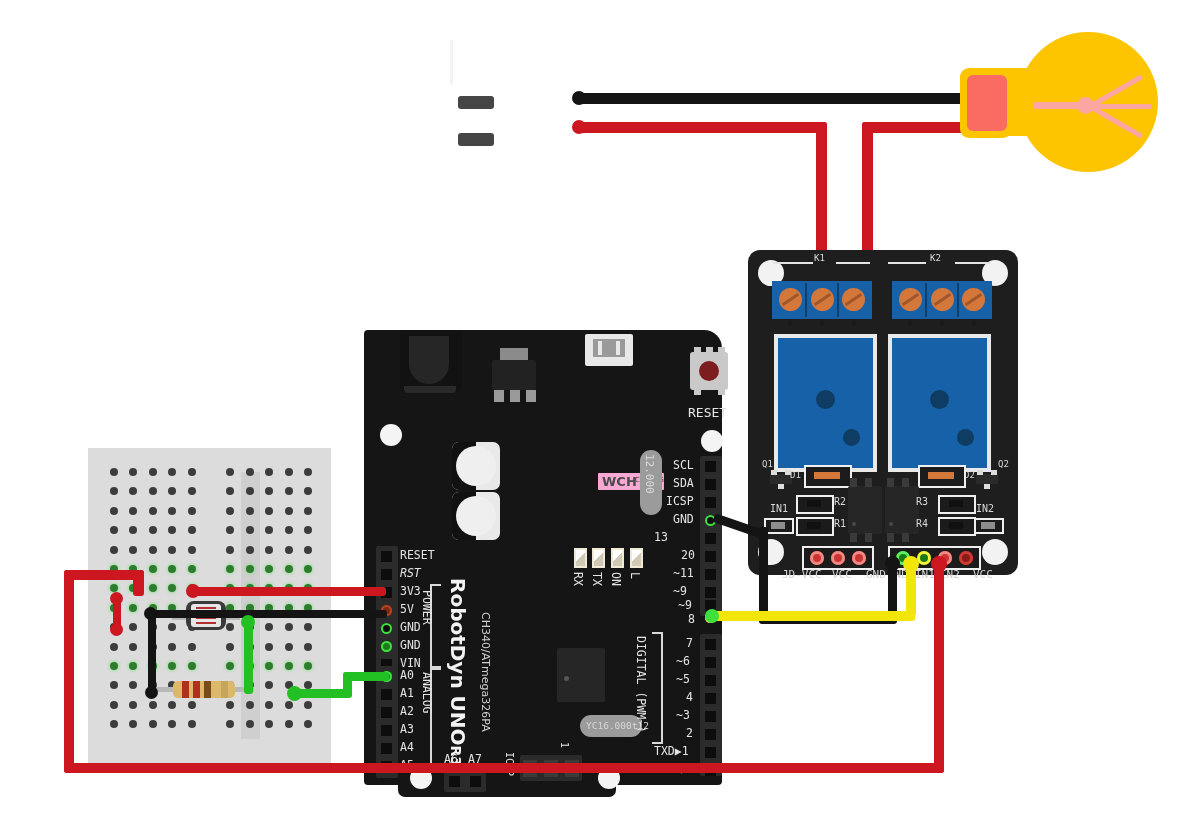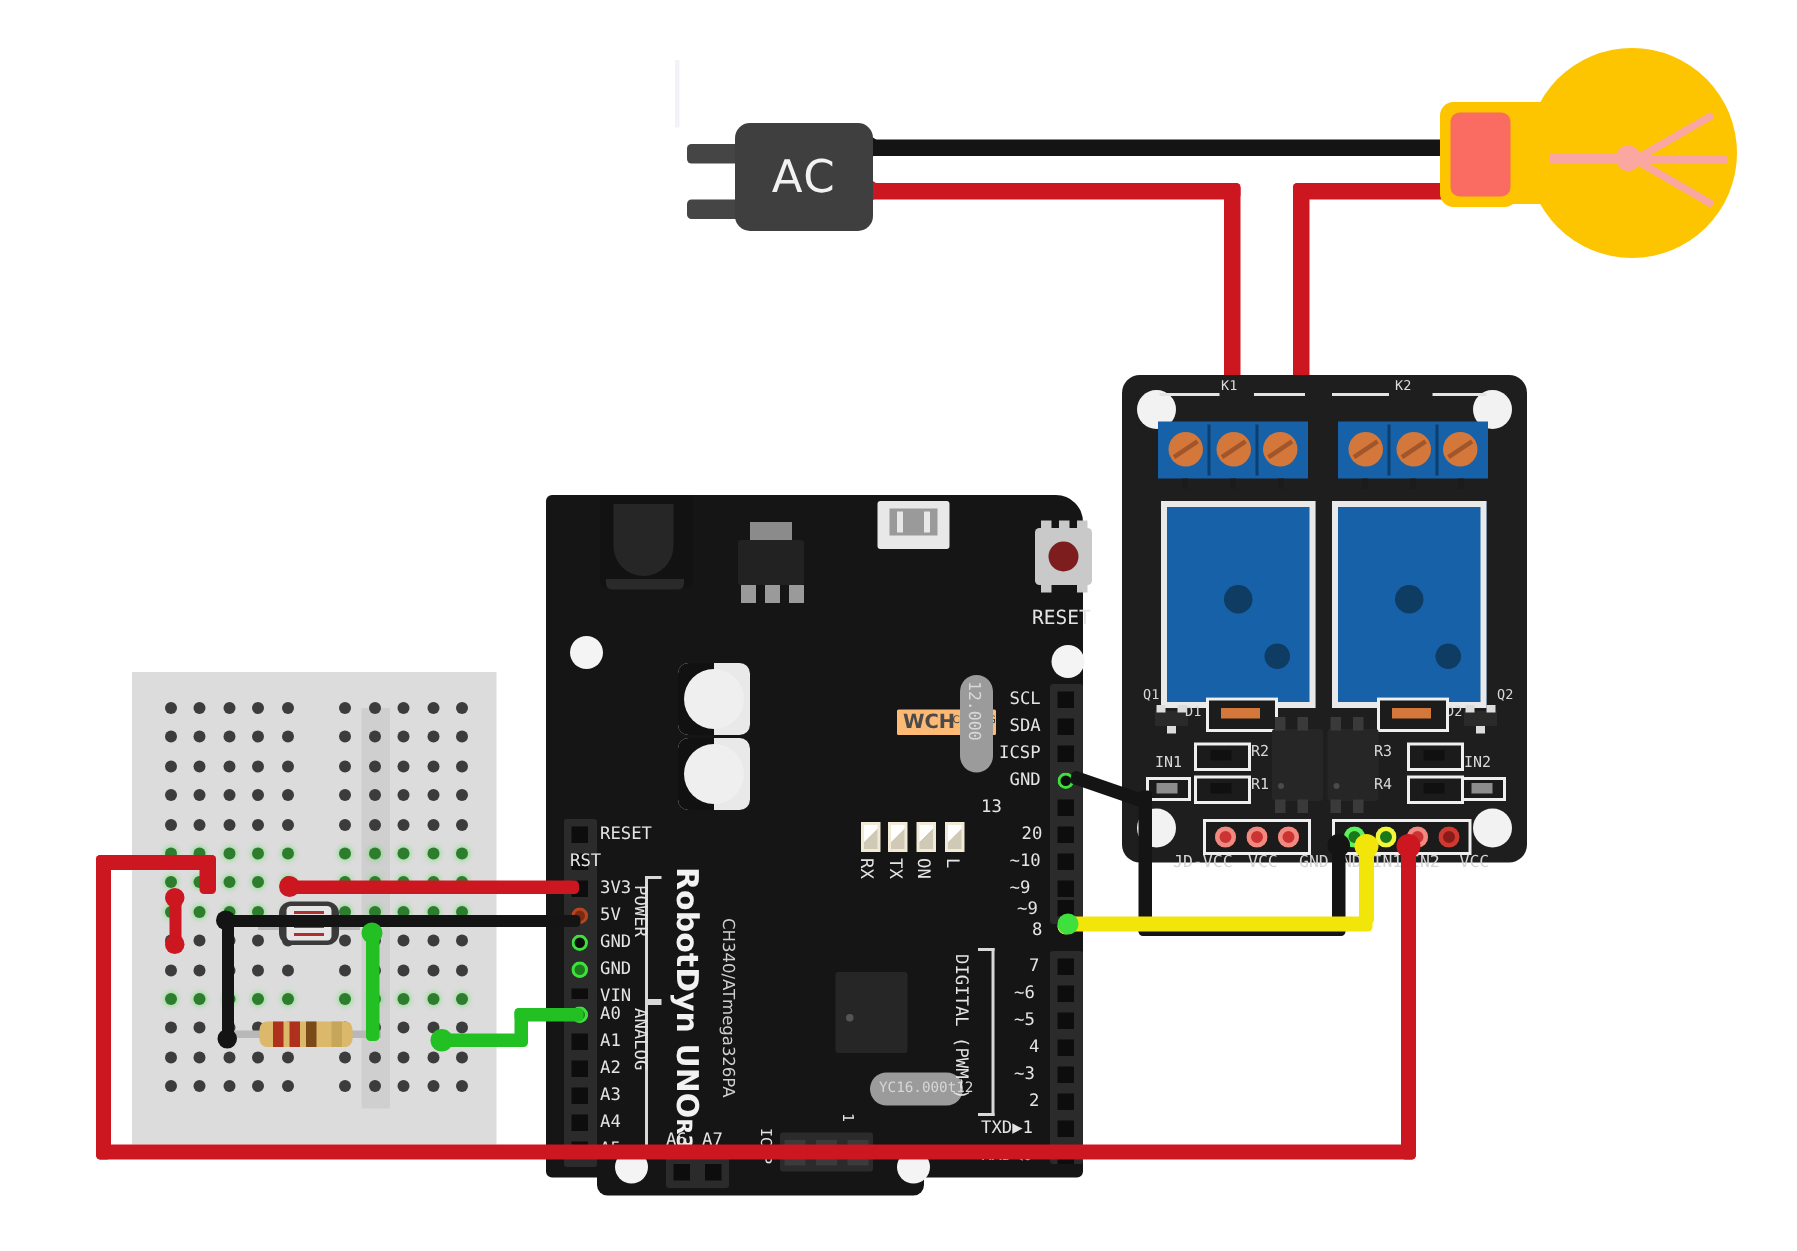--- a/index.html
+++ b/index.html
@@ -86,21 +86,21 @@
   #usb i::before,#usb i::after{content:"";position:absolute;top:2px;width:4px;height:14px;background:#e8e8e8;}
   #usb i::before{left:5px;} #usb i::after{right:5px;}
   #dcjack{left:400px;top:330px;width:62px;height:62px;background:#121212;border-radius:0 0 5px 5px;}
   #dcjack i{position:absolute;left:9px;top:6px;width:40px;height:48px;background:#262626;border-radius:0 0 20px 20px;}
   #reg{left:492px;top:360px;width:44px;height:30px;background:#222;border-radius:2px;}
   #reg-tab{left:500px;top:348px;width:28px;height:13px;background:#8b8b8b;}
   .reg-leg{position:absolute;top:390px;width:10px;height:12px;background:#9a9a9a;}
   #rstbtn{left:690px;top:352px;width:38px;height:38px;background:#c9c9c9;border-radius:3px;}
   #rstbtn i{position:absolute;left:9px;top:9px;width:20px;height:20px;border-radius:50%;background:#7d1d1d;}
   .rst-leg{position:absolute;width:7px;height:6px;background:#c9c9c9;}
-  #wch{left:598px;top:473px;width:66px;height:17px;background:#fdba74;border-radius:1px;}
+  #wch{left:598px;top:473px;width:66px;height:17px;background:#f9a8d4;border-radius:1px;}
   #wch .w{position:absolute;left:4px;top:1px;color:#4a4a4a;font-size:13px;font-weight:bold;
           font-family:"DejaVu Sans",sans-serif;}
   #wch .c{position:absolute;left:37px;top:3px;color:#3f3f3f;font-size:7px;font-family:"DejaVu Sans",sans-serif;}
   #xtal{left:640px;top:450px;width:22px;height:65px;border-radius:11px;background:#9b9b9b;}
   #xtal span{position:absolute;left:16px;top:4px;color:#d8d8d8;font-size:11px;
              transform:rotate(90deg);transform-origin:0 0;font-family:"DejaVu Sans Mono",monospace;}
   #mcu{left:557px;top:648px;width:48px;height:54px;background:#262626;border-radius:2px;}
   #mcu i{position:absolute;left:7px;top:28px;width:5px;height:5px;border-radius:50%;background:#555;}
   #res16{left:580px;top:715px;width:62px;height:22px;border-radius:11px;background:#9b9b9b;}
   #res16 span{position:absolute;left:6px;top:5px;color:#d6d6d6;font-size:9.5px;font-family:"DejaVu Sans Mono",monospace;}
@@ -147,23 +147,20 @@
 
   <div class="wire w-red abs" style="left:575px;top:122px;width:252px;height:11px;"></div>
   <div class="wire w-red abs" style="left:816px;top:122px;width:11px;height:172px;"></div>
   <div class="dot w-red abs" style="left:572px;top:120px;width:14px;height:14px;"></div>
 
   <div class="wire w-red abs" style="left:862px;top:122px;width:110px;height:11px;"></div>
   <div class="wire w-red abs" style="left:862px;top:122px;width:11px;height:172px;"></div>
 
   <div class="prong abs" style="top:96px;"></div>
   <div class="prong abs" style="top:133px;"></div>
-  <div id="ac-plug" class="abs">
-    <span class="lbl">AC</span>
-  </div>
 
   <div id="bulb-glass" class="abs"></div>
   <div id="bulb-neck" class="abs"></div>
   <div id="bulb-base" class="abs"></div>
   <div id="bulb-inner" class="abs"></div>
   <div id="fil-stem" class="abs"></div>
   <div id="fil-dot" class="abs"></div>
   <div class="fil-line abs" style="left:1090px;top:104px;width:60px;transform:rotate(-30deg);"></div>
   <div class="fil-line abs" style="left:1090px;top:104px;width:62px;"></div>
   <div class="fil-line abs" style="left:1090px;top:104px;width:60px;transform:rotate(30deg);"></div>
@@ -375,21 +372,21 @@
 
   <div class="blkhdr abs" style="left:376px;top:546px;width:22px;height:130px;"></div>
   <div class="hpin abs" style="left:381px;top:551px;"></div>
   <div class="hpin abs" style="left:381px;top:569px;"></div>
   <div class="hpin abs" style="left:381px;top:587px;"></div>
   <div class="hpin litr abs" style="left:381px;top:605px;"></div>
   <div class="hpin lit abs" style="left:381px;top:623px;"></div>
   <div class="hpin litg abs" style="left:381px;top:641px;"></div>
   <div class="hpin abs" style="left:381px;top:659px;"></div>
   <div class="plabel abs" style="left:400px;top:548px;">RESET</div>
-  <div class="plabel abs" style="left:380px;top:566px;">RST</div>
+  <div class="plabel abs" style="left:400px;top:566px;font-style:italic;">RST</div>
   <div class="plabel abs" style="left:400px;top:584px;">3V3</div>
   <div class="plabel abs" style="left:400px;top:602px;">5V</div>
   <div class="plabel abs" style="left:400px;top:620px;">GND</div>
   <div class="plabel abs" style="left:400px;top:638px;">GND</div>
   <div class="plabel abs" style="left:400px;top:656px;">VIN</div>
   <div class="grp-line abs" style="left:430px;top:584px;width:9px;height:80px;"></div>
   <div class="vtext abs" style="left:434px;top:590px;transform:rotate(90deg);">POWER</div>
 
   <div class="blkhdr abs" style="left:376px;top:666px;width:22px;height:112px;"></div>
   <div class="hpin litg abs" style="left:381px;top:671px;"></div>
@@ -417,21 +414,21 @@
   <div class="hpin abs" style="left:705px;top:569px;"></div>
   <div class="hpin abs" style="left:705px;top:587px;"></div>
   <div class="hpin abs" style="left:705px;top:600px;"></div>
   <div class="hpin lity abs" style="left:705px;top:612px;"></div>
   <div class="plabel abs" style="left:673px;top:458px;">SCL</div>
   <div class="plabel abs" style="left:673px;top:476px;">SDA</div>
   <div class="plabel abs" style="left:666px;top:494px;">ICSP</div>
   <div class="plabel abs" style="left:673px;top:512px;">GND</div>
   <div class="plabel abs" style="left:654px;top:530px;">13</div>
   <div class="plabel abs" style="left:681px;top:548px;">20</div>
-  <div class="plabel abs" style="left:673px;top:566px;">~10</div>
+  <div class="plabel abs" style="left:673px;top:566px;">~11</div>
   <div class="plabel abs" style="left:673px;top:584px;">~9</div>
   <div class="plabel abs" style="left:678px;top:598px;">~9</div>
   <div class="plabel abs" style="left:688px;top:612px;">8</div>
 
   <div class="blkhdr abs" style="left:700px;top:634px;width:22px;height:142px;"></div>
   <div class="hpin abs" style="left:705px;top:639px;"></div>
   <div class="hpin abs" style="left:705px;top:657px;"></div>
   <div class="hpin abs" style="left:705px;top:675px;"></div>
   <div class="hpin abs" style="left:705px;top:693px;"></div>
   <div class="hpin abs" style="left:705px;top:711px;"></div>

